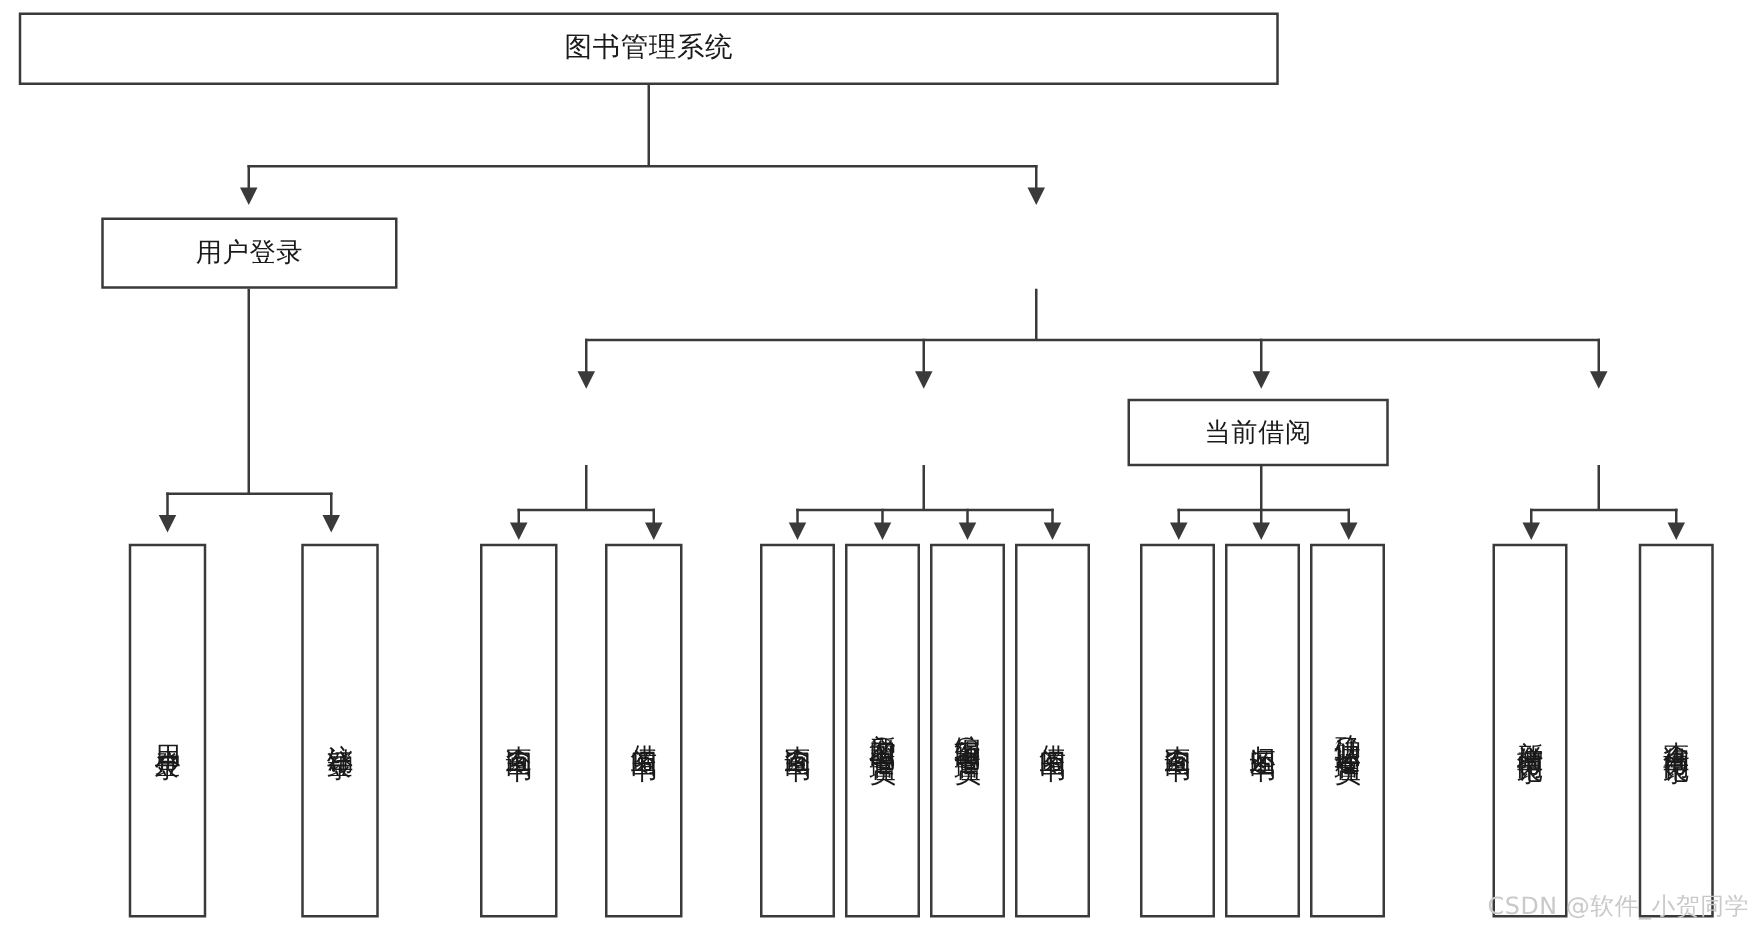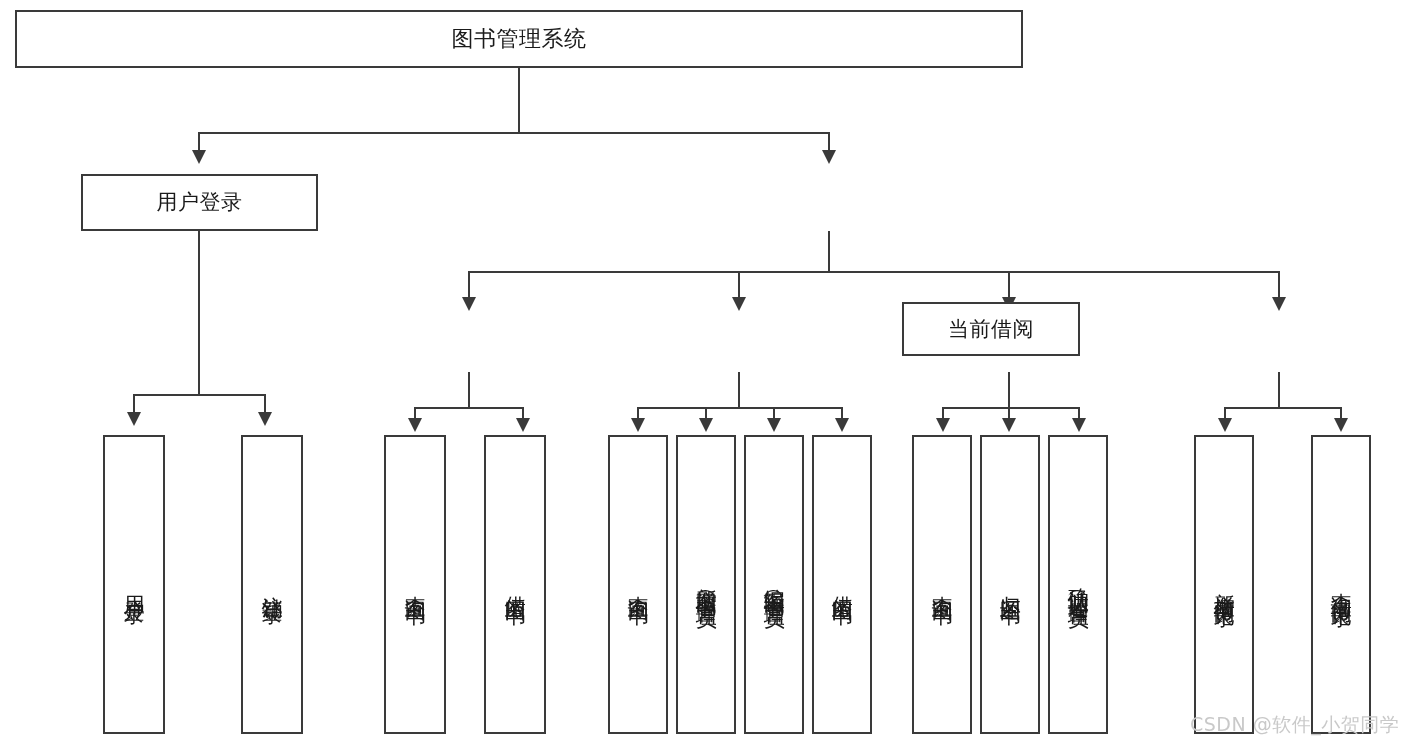--- a/index.html
+++ b/index.html
@@ -116,21 +116,21 @@
   <div class="ln h" style="left:468px;top:271px;width:812px;height:2px;"></div>
   <div class="ln v" style="left:468px;top:271px;width:2px;height:28px;"></div>
   <div class="arrow" style="left:462px;top:297px;"></div>
   <div class="ln v" style="left:738px;top:271px;width:2px;height:28px;"></div>
   <div class="arrow" style="left:732px;top:297px;"></div>
   <div class="ln v" style="left:1008px;top:271px;width:2px;height:28px;"></div>
   <div class="arrow" style="left:1002px;top:297px;"></div>
   <div class="ln v" style="left:1278px;top:271px;width:2px;height:28px;"></div>
   <div class="arrow" style="left:1272px;top:297px;"></div>
 
-  <div class="node h" style="left:902px;top:302px;width:178px;height:54px;">
+  <div class="node h" style="left:902px;top:319px;width:209px;height:54px;">
     <span class="label">当前借阅</span>
   </div>
 
   <div class="ln v" style="left:468px;top:372px;width:2px;height:36px;"></div>
   <div class="ln h" style="left:414px;top:407px;width:110px;height:2px;"></div>
   <div class="ln v" style="left:414px;top:407px;width:2px;height:14px;"></div>
   <div class="arrow" style="left:408px;top:418px;"></div>
   <div class="ln v" style="left:522px;top:407px;width:2px;height:14px;"></div>
   <div class="arrow" style="left:516px;top:418px;"></div>
 

